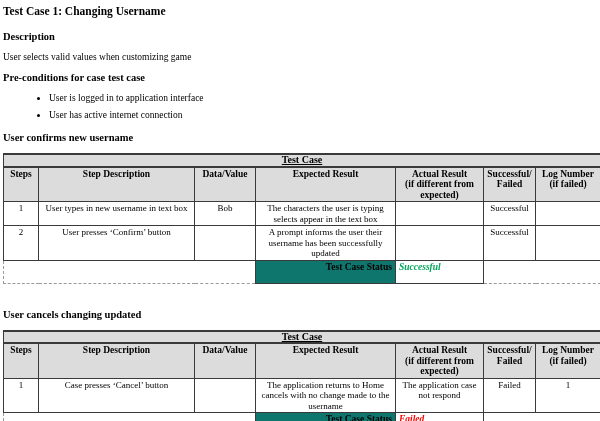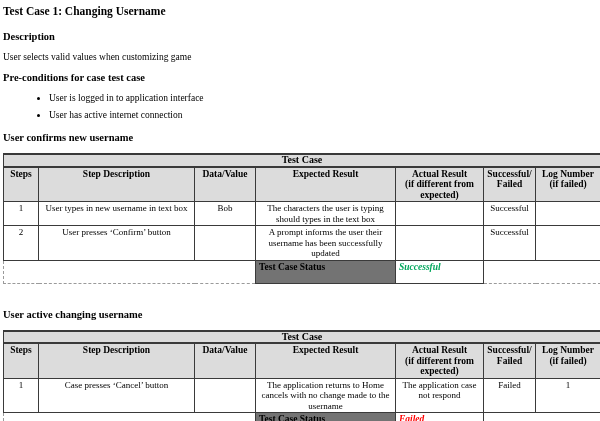--- a/index.html
+++ b/index.html
@@ -34,44 +34,45 @@
     word-wrap: break-word;
   }
   .banner-cell {
     background: #dcdcdc;
     font-weight: bold;
     text-align: center;
     font-size: 10px;
     line-height: 11px;
     border-bottom: 2px solid #3a3a3a !important;
     padding: 0 !important;
+    text-decoration: underline;
   }
   .tc-table th {
     background: #dcdcdc;
     font-size: 9.5px;
     font-weight: bold;
     height: 30px;
   }
   .tc-table th .sub-line { font-weight: bold; }
   td.cell-c { text-align: center; }
   td.cell-l { text-align: center; }
   tr.status-row td { height: 20px; }
   .status-spacer-left {
     border-left: 1px dashed #9a9a9a !important;
     border-bottom: 1px dashed #9a9a9a !important;
   }
   .status-spacer-right {
     border-right: 1px dashed #9a9a9a !important;
     border-bottom: 1px dashed #9a9a9a !important;
   }
   .status-label-cell {
-    background: #737373;
+    background: #0f766e;
     font-weight: bold;
     font-size: 9.5px;
-    text-align: left;
+    text-align: right;
   }
   .status-value-cell { font-weight: bold; font-style: italic; font-size: 9.5px; }
 </style>
 </head>
 <body>
 
 <div class="doc-title">Test Case 1: Changing Username</div>
 
 <div class="heading">Description</div>
 <div class="body-text">User selects valid values when customizing game</div>
@@ -113,21 +114,21 @@
     </th>
     <th>
       <div>Log Number</div>
       <div>(if failed)</div>
     </th>
   </tr>
   <tr>
     <td class="cell-c">1</td>
     <td class="cell-l">User types in new username in text box</td>
     <td class="cell-c">Bob</td>
-    <td class="cell-l">The characters the user is typing should types in the text box</td>
+    <td class="cell-l">The characters the user is typing selects appear in the text box</td>
     <td class="cell-l"></td>
     <td class="cell-c">Successful</td>
     <td class="cell-c"></td>
   </tr>
   <tr>
     <td class="cell-c">2</td>
     <td class="cell-l">User presses ‘Confirm’ button</td>
     <td class="cell-c"></td>
     <td class="cell-l">A prompt informs the user their username has been successfully updated</td>
     <td class="cell-l"></td>
@@ -138,21 +139,21 @@
     <td class="status-spacer-left" colspan="3"></td>
     <td class="status-label-cell">Test Case Status</td>
     <td class="status-value-cell">
       <span style="color: rgb(0, 166, 92);">Successful</span>
     </td>
     <td class="status-spacer-right" colspan="2"></td>
   </tr>
 </tbody>
   </table>
 
-<div class="heading">User active changing username</div>
+<div class="heading">User cancels changing updated</div>
 
 <table class="tc-table">
   <colgroup>
     <col style="width:35px">
       <col style="width:156px">
       <col style="width:61px">
     <col style="width:140px">
       <col style="width:88px">
       <col style="width:52px">
       <col style="width:65px">

